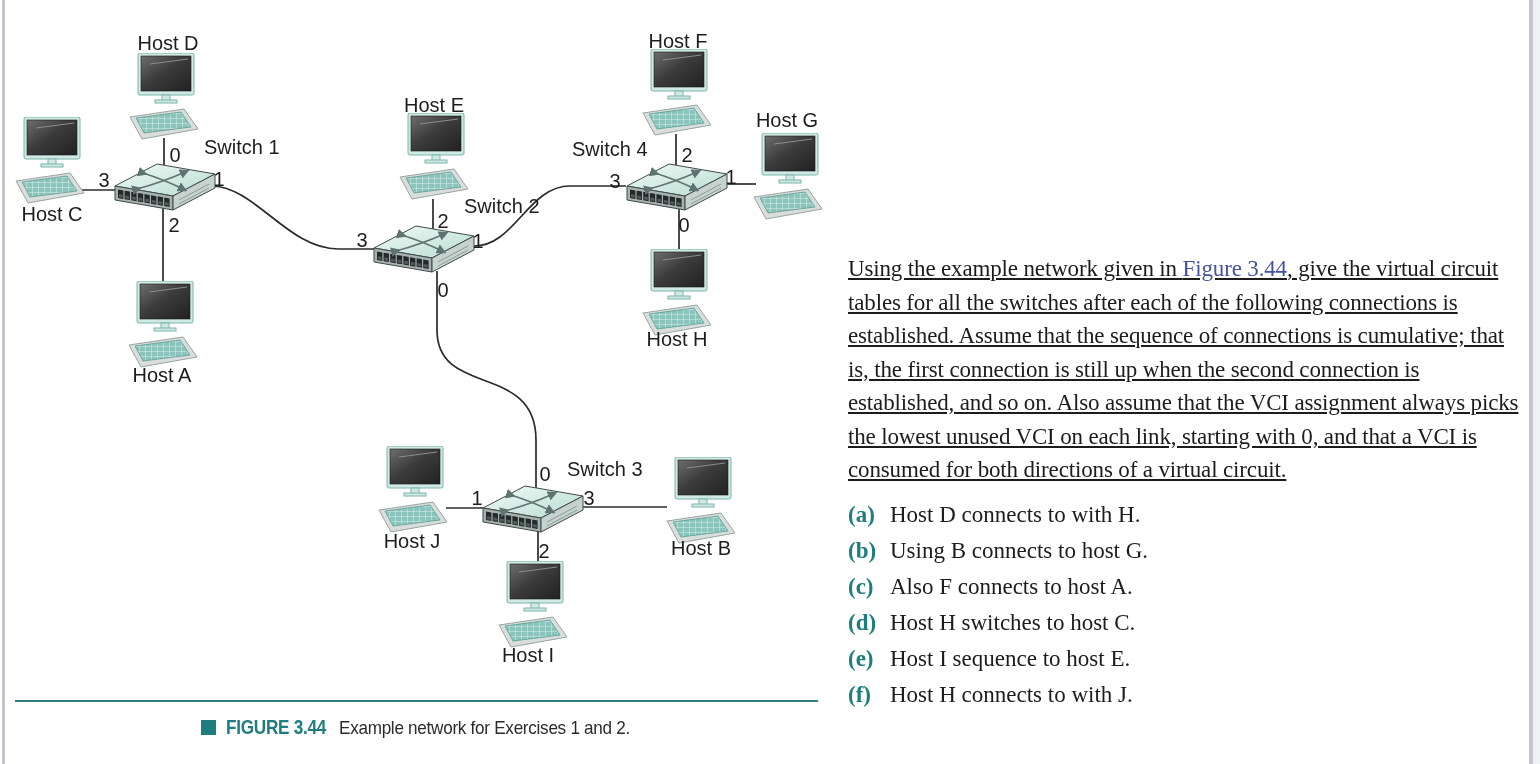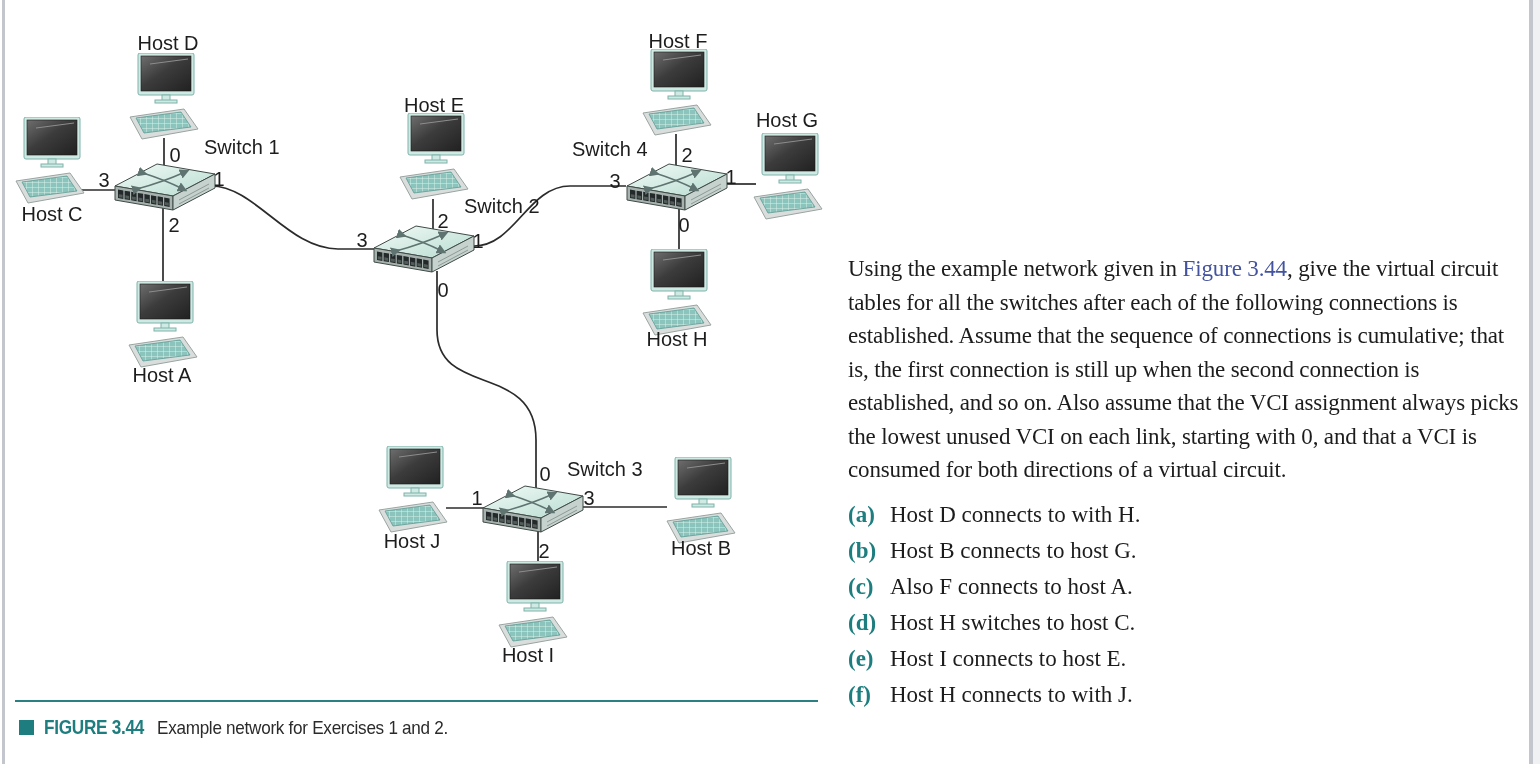--- a/index.html
+++ b/index.html
@@ -13,31 +13,31 @@
   .edge-right-bg{position:absolute;left:1533px;top:0;width:7px;height:764px;background:#f0f1f2;}
 
   
   #net{position:absolute;left:0;top:0;}
   .lnk{fill:none;stroke:#2b2b2b;stroke-width:1.7px;}
   .dev{font-family:"Liberation Sans",sans-serif;font-size:20px;fill:#1d1d1d;}
   .mid{text-anchor:middle;}
 
   
   .caption-rule{position:absolute;left:15px;top:700px;width:803px;border-top:2px solid #2c8084;}
-  .caption{position:absolute;left:19px;top:716px;width:803px;white-space:nowrap;}
+  .caption{position:absolute;left:30px;top:716px;width:803px;white-space:nowrap;text-align:center;}
   .cap-square{display:inline-block;width:15px;height:15px;background:#1e7d7e;vertical-align:-1px;}
   .cap-label{display:inline-block;margin-left:6px;font-weight:bold;font-size:19.5px;color:#1e7d7e;
     transform:scaleX(.88);transform-origin:left center;letter-spacing:-.3px;}
   .cap-text{display:inline-block;margin-left:-6px;font-size:19px;color:#2b2b2b;
     transform:scaleX(.9);transform-origin:left center;letter-spacing:-.3px;}
 
   
   .textcol{position:absolute;left:848px;top:252px;width:682px;
     font-family:"Liberation Serif",serif;font-size:23px;color:#1c1c1c;}
-  .textcol p{margin:0;line-height:33.5px;letter-spacing:-.15px;}
+  .textcol p{margin:0;line-height:33.5px;letter-spacing:-.15px;text-decoration:underline;}
   .figlink{color:#4353a0;text-decoration:none;cursor:pointer;}
   .exlist{list-style:none;margin:10px 0 0 0;padding:0;}
   .exlist li{display:flex;line-height:36px;}
   .exlist .lab{color:#1e7d7e;font-weight:bold;min-width:42px;}
 </style>
 </head>
 <body>
 
 <div class="edge-left"></div>
 <div class="edge-right"></div>
@@ -167,32 +167,32 @@
 
 <div class="textcol">
   <p><span>Using the example network given in </span><a class="figlink">Figure 3.44</a><span>, give the virtual circuit tables for all the switches after each of the following connections is established. Assume that the sequence of connections is cumulative; that is, the first connection is still up when the second connection is established, and so on. Also assume that the VCI assignment always picks the lowest unused VCI on each link, starting with 0, and that a VCI is consumed for both directions of a virtual circuit.</span></p>
   <ol class="exlist">
       <li>
         <span class="lab">(a)</span>
         <span>Host D connects to with H.</span>
       </li>
       <li>
         <span class="lab">(b)</span>
-        <span>Host B connects to host G.</span>
+        <span>Using B connects to host G.</span>
       </li>
       <li>
         <span class="lab">(c)</span>
         <span>Also F connects to host A.</span>
       </li>
       <li>
         <span class="lab">(d)</span>
         <span>Host H switches to host C.</span>
       </li>
       <li>
         <span class="lab">(e)</span>
-        <span>Host I connects to host E.</span>
+        <span>Host I sequence to host E.</span>
       </li>
       <li>
         <span class="lab">(f)</span>
         <span>Host H connects to with J.</span>
       </li>
     </ol>
 </div>
 
 </body></html>

